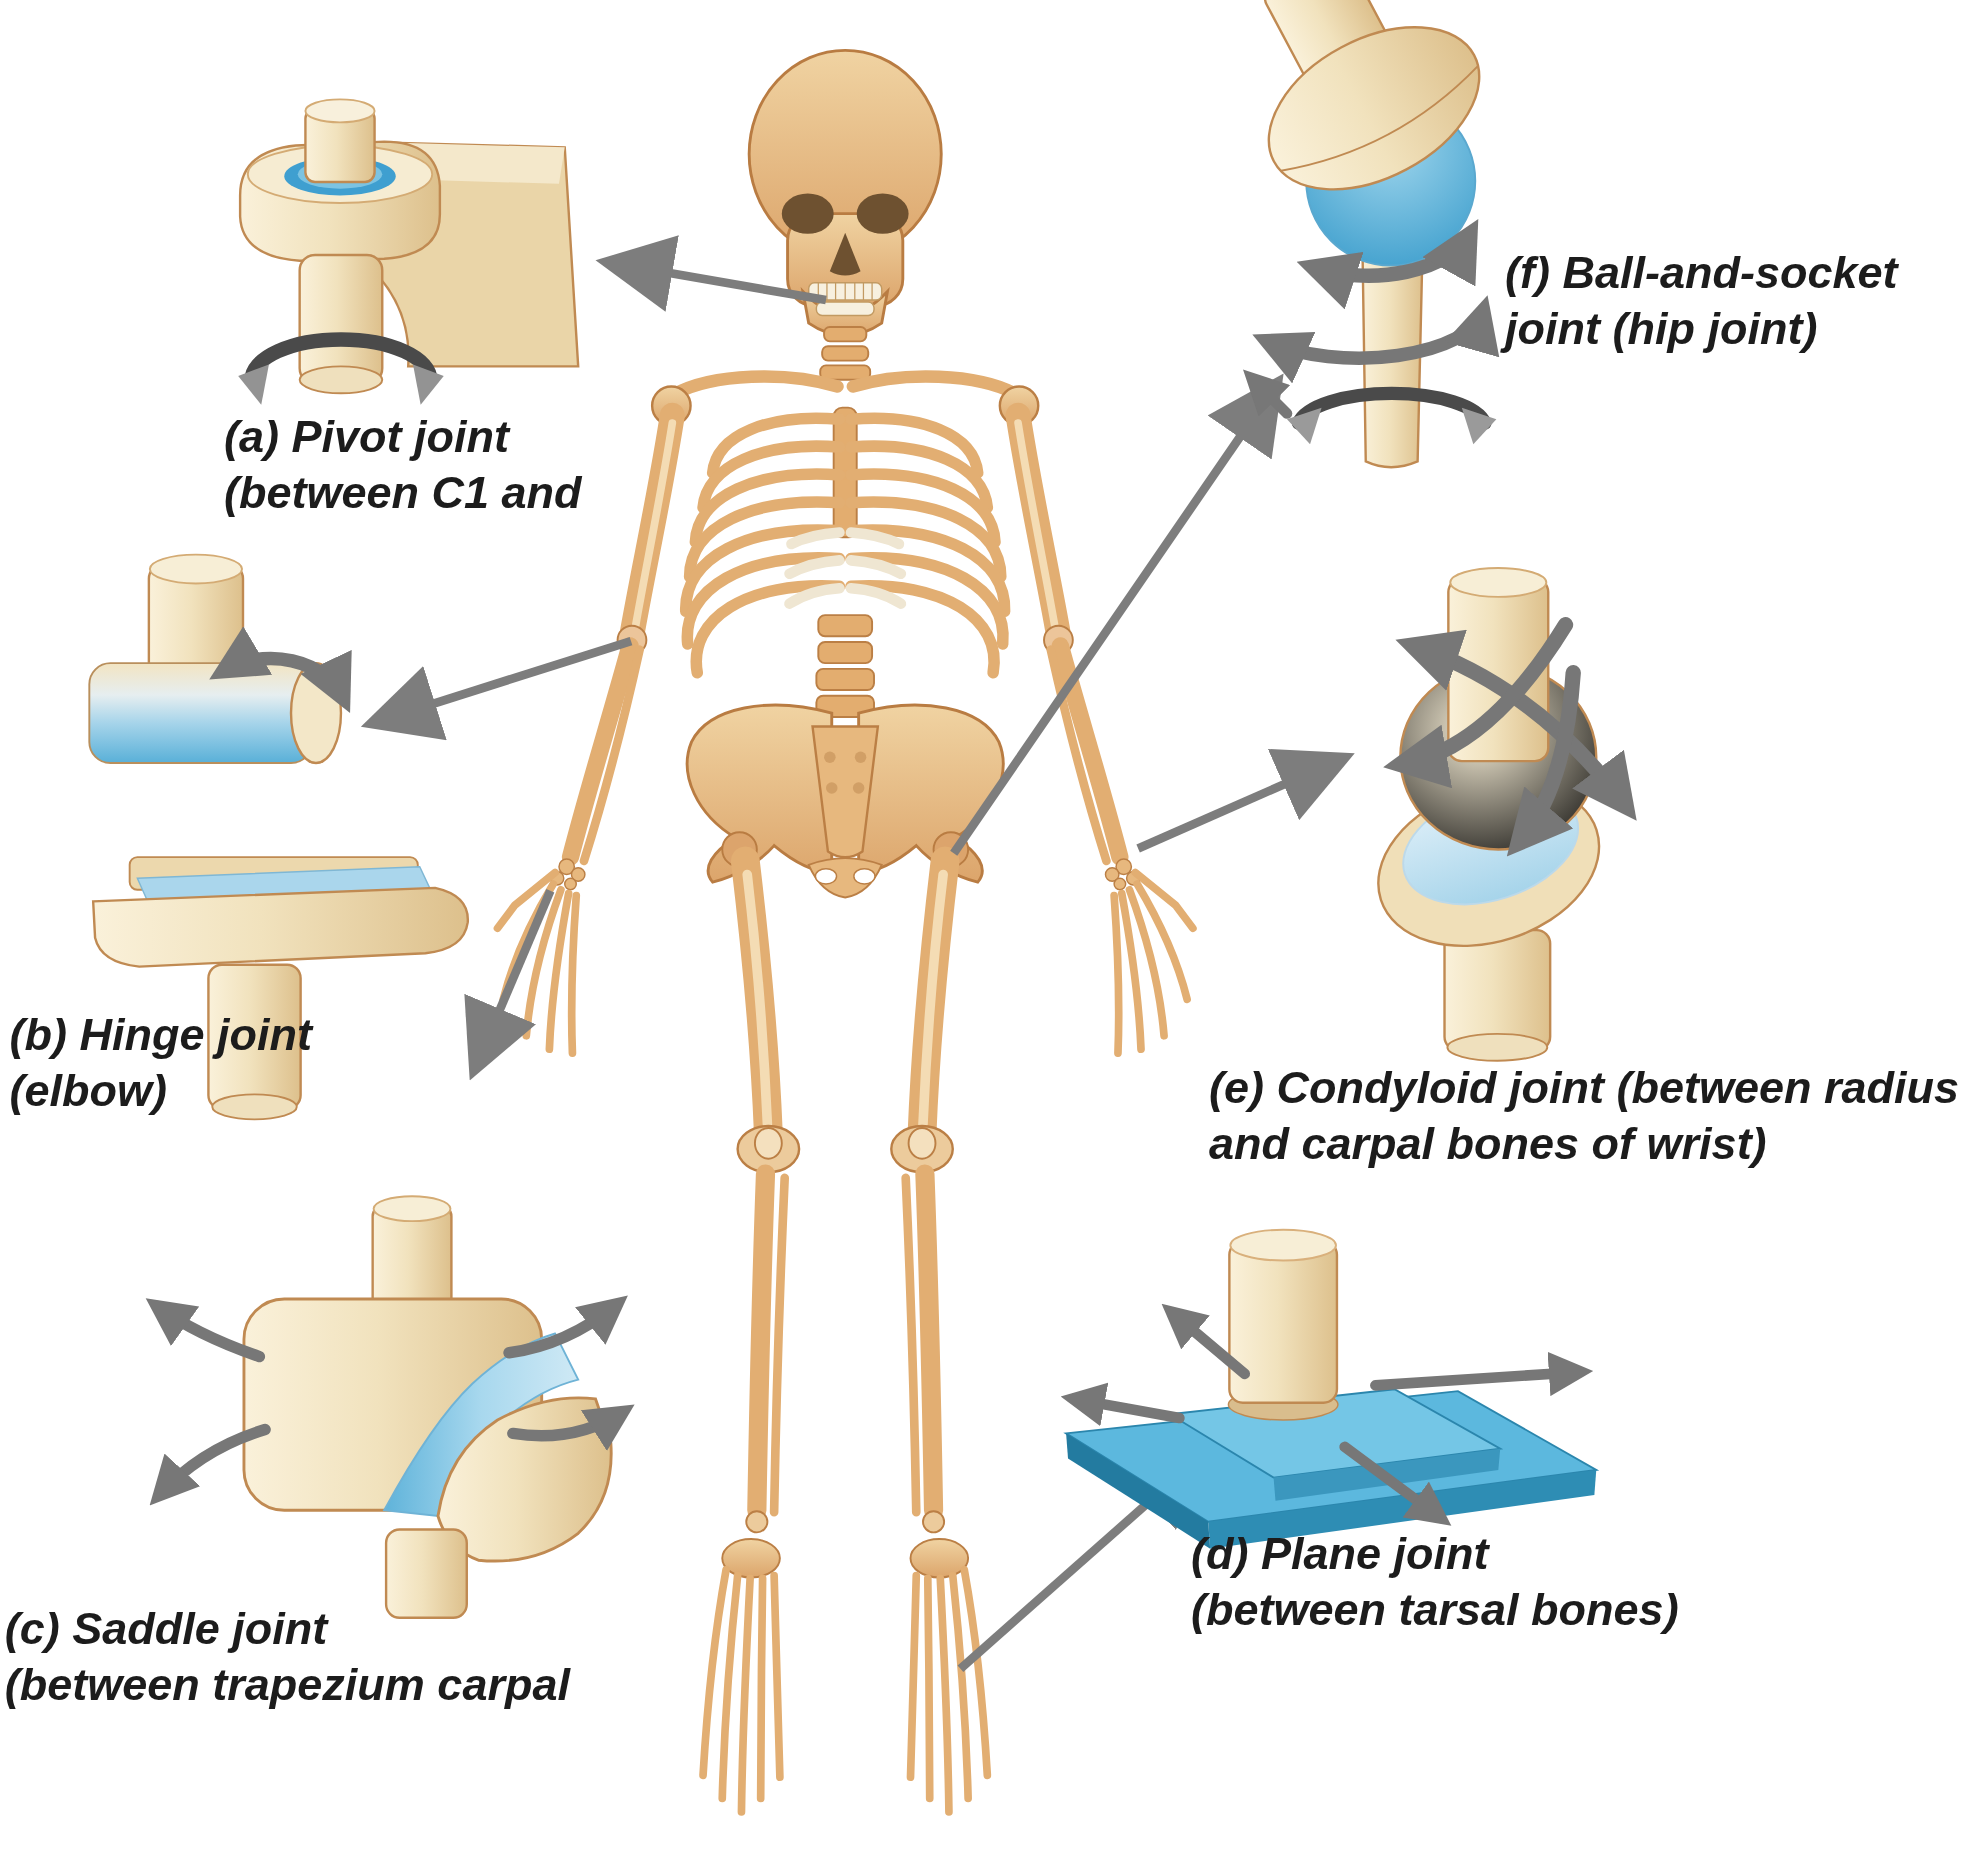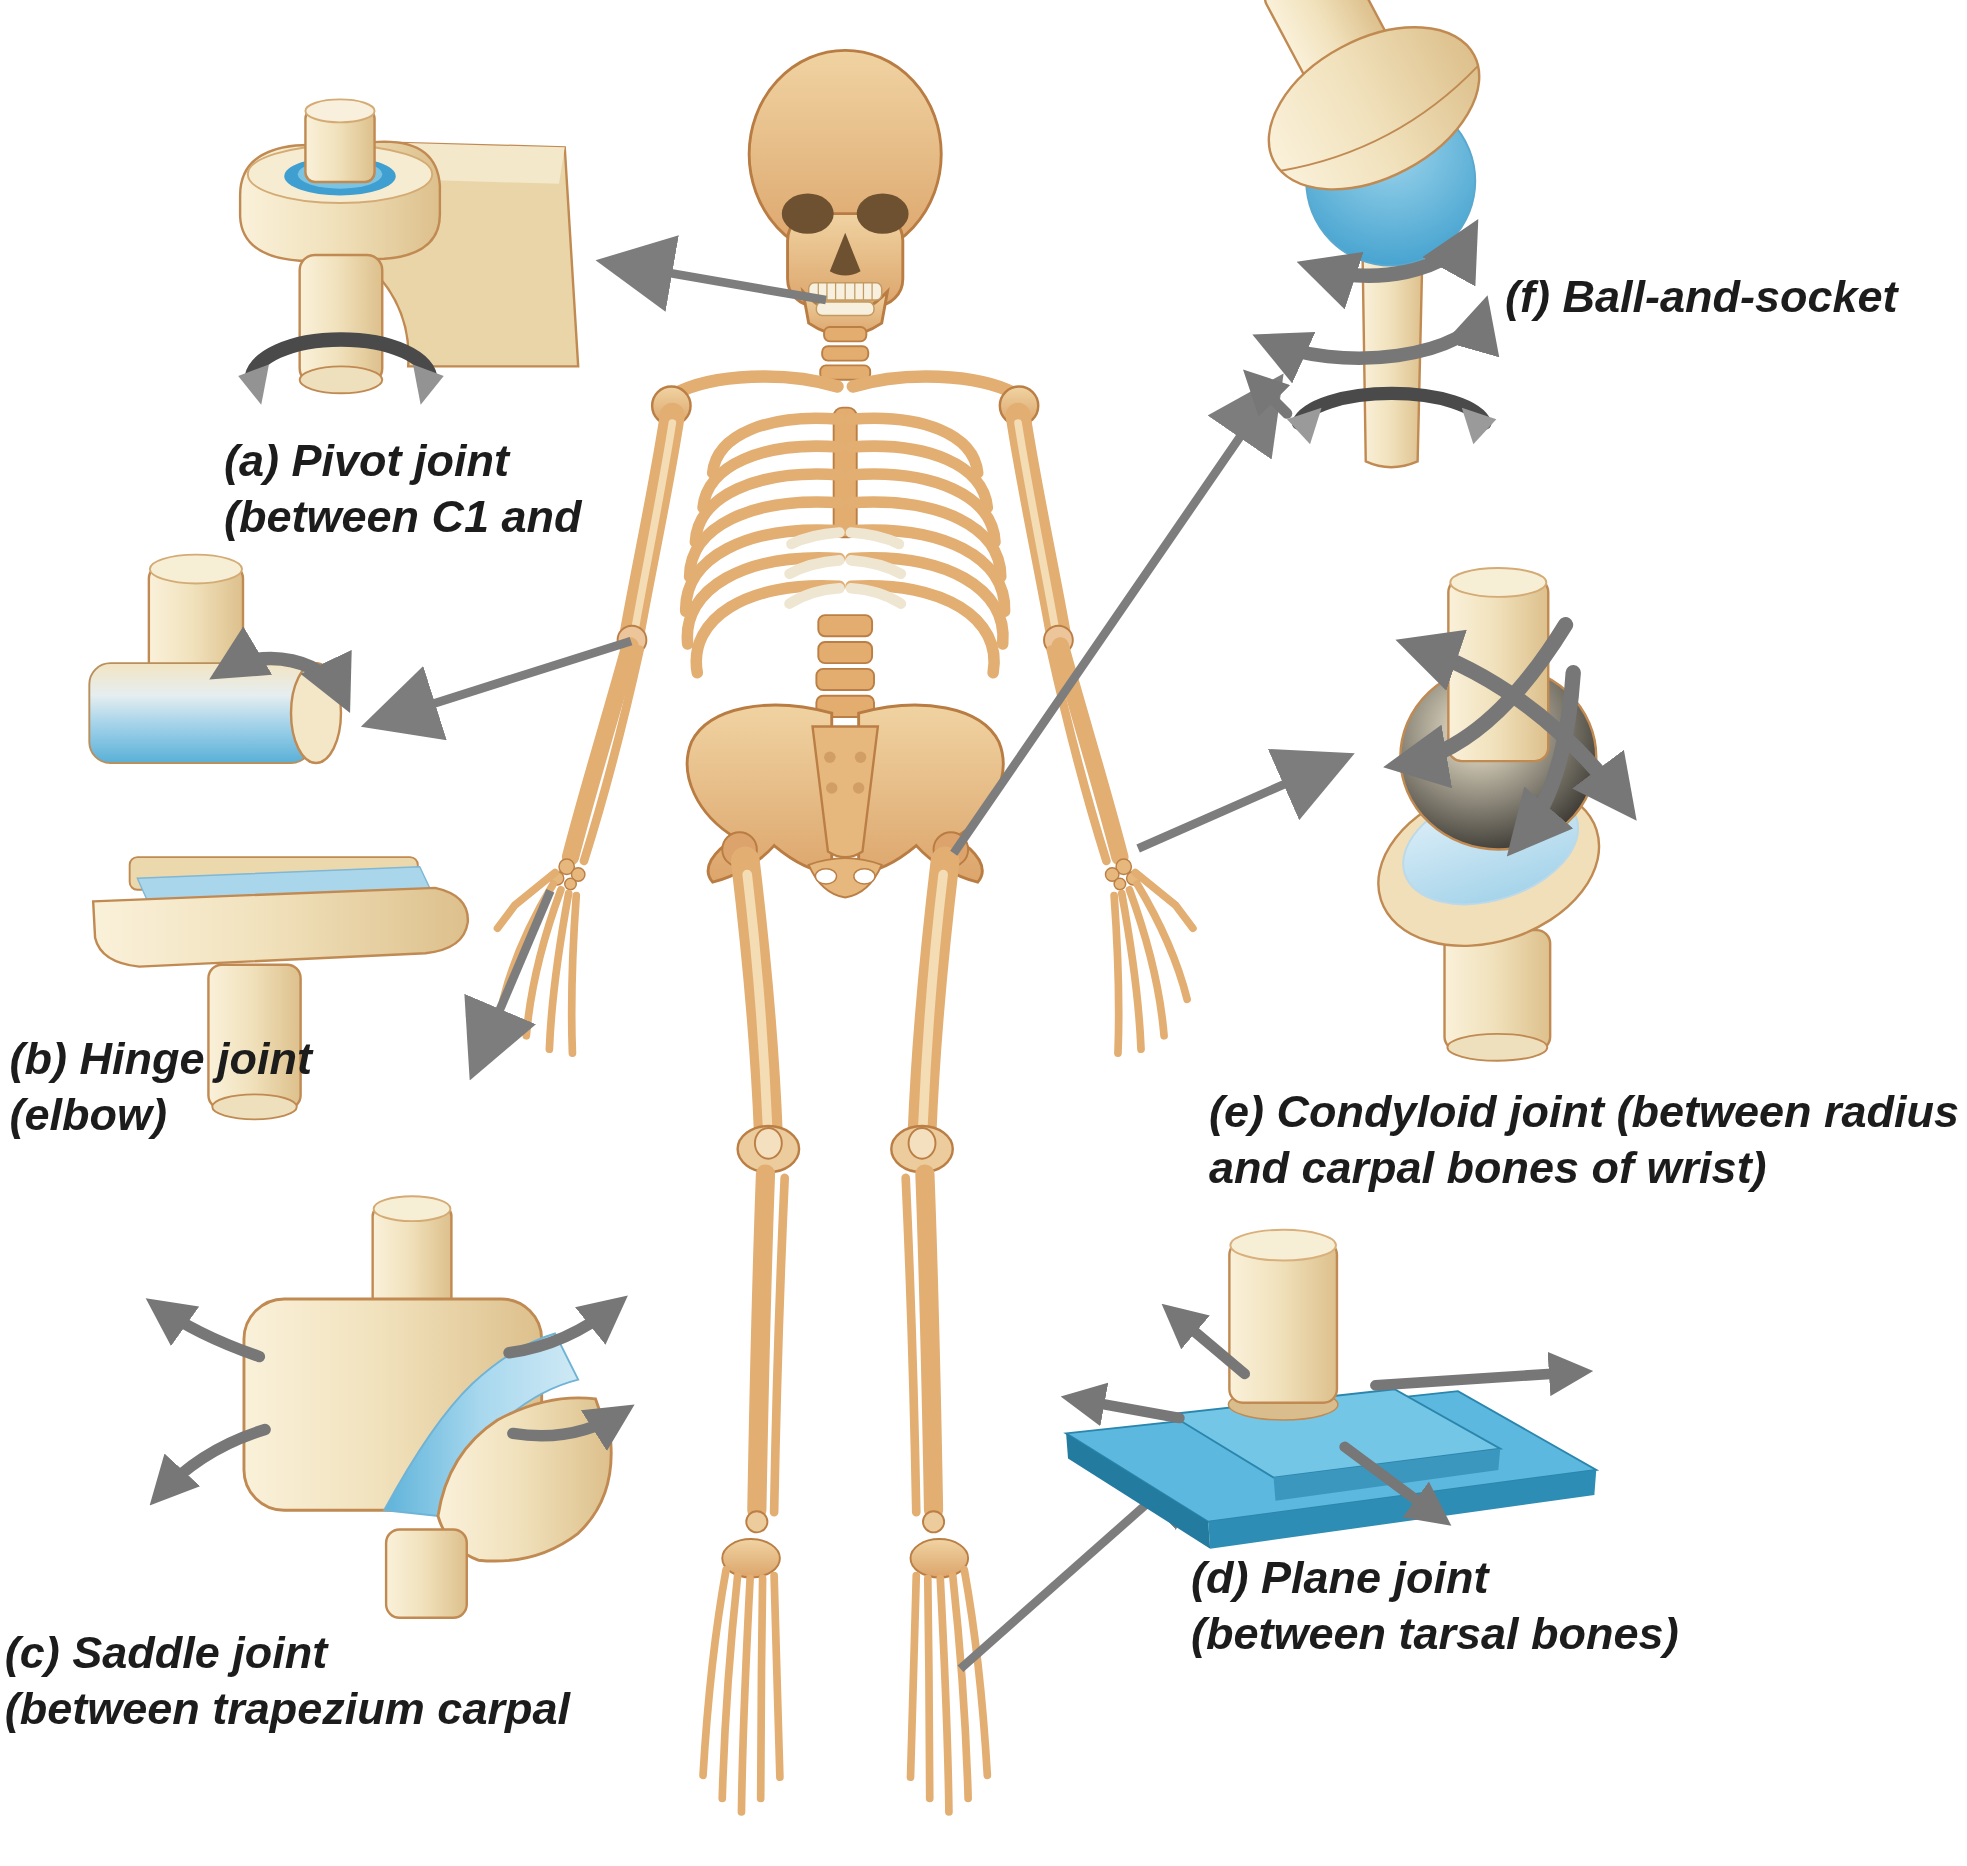--- a/index.html
+++ b/index.html
@@ -5,21 +5,20 @@
   html,body { margin:0; padding:0; background:#ffffff; }
   #stage {
     position:relative; width:1967px; height:1867px; background:#ffffff;
     font-family:"Liberation Sans", sans-serif; overflow:hidden;
   }
   #diagram-svg { position:absolute; left:0; top:0; width:1967px; height:1867px; }
   .jlabel {
     position:absolute; color:#1c1c1c;
     font:italic 700 45px/56px "Liberation Sans", sans-serif;
     white-space:nowrap;
-    margin-top:24px;
   }
   .jlabel span { display:block; }
   .jlabel.center { text-align:left; }
   .bone-stroke { stroke:#e2ae72; fill:none; stroke-linecap:round; }
   .bone-hl { stroke:#f4dcb4; fill:none; stroke-linecap:round; }
   .rib { stroke:#e2ae72; stroke-width:12; fill:none; stroke-linecap:round; }
   .rib-cart { stroke:#efe6d2; stroke-width:11; fill:none; stroke-linecap:round; }
   .finger { stroke:#e2ae72; stroke-width:8; fill:none; stroke-linecap:round; }
   .toe { stroke:#e2ae72; stroke-width:8; fill:none; stroke-linecap:round; }
   .motion { stroke:#777777; fill:none; stroke-linecap:round; }
@@ -337,16 +336,17 @@
     <span>(between tarsal bones)</span>
   </div>
 
   <div class="jlabel" style="left:1209px; top:1060px;">
     <span>(e) Condyloid joint (between radius</span>
     <span>and carpal bones of wrist)</span>
   </div>
 
   <div class="jlabel" style="left:1505px; top:245px;">
     <span>(f) Ball-and-socket</span>
+    <span>joint (hip joint)</span>
   </div>
 
 </div>
 
 
 </body></html>

